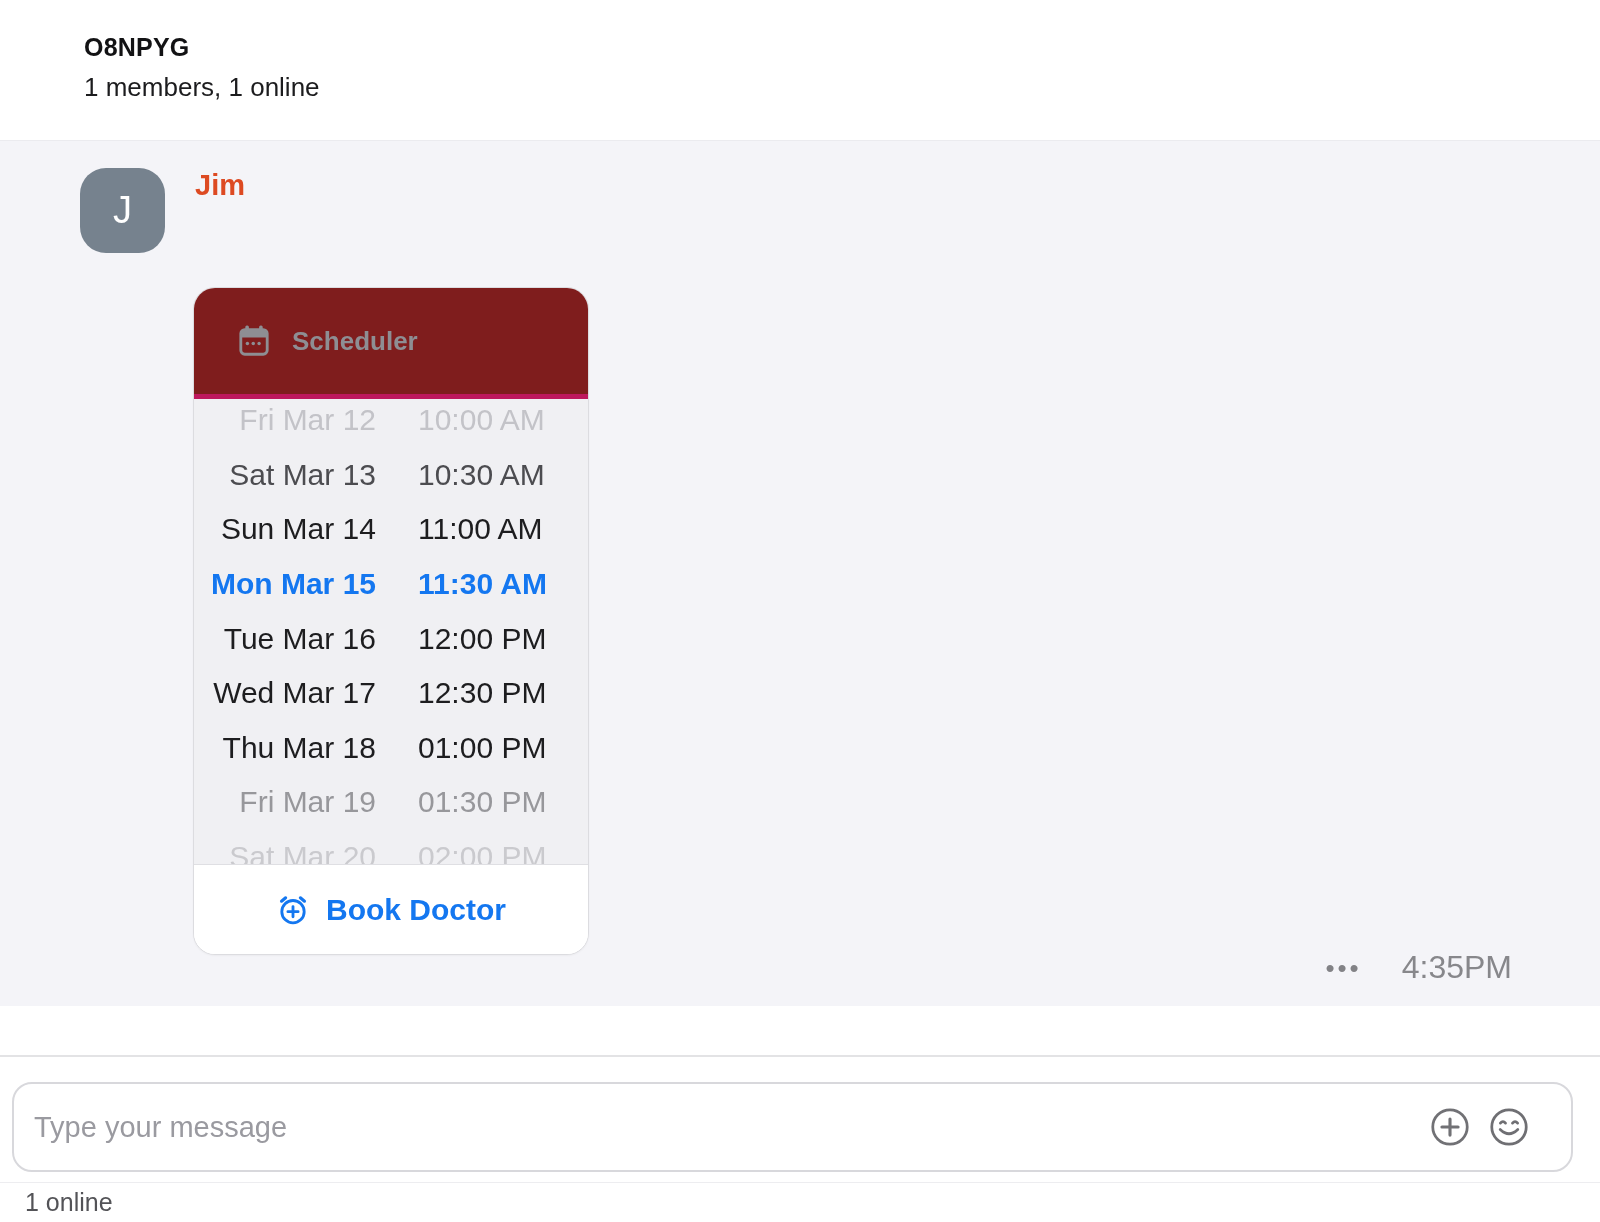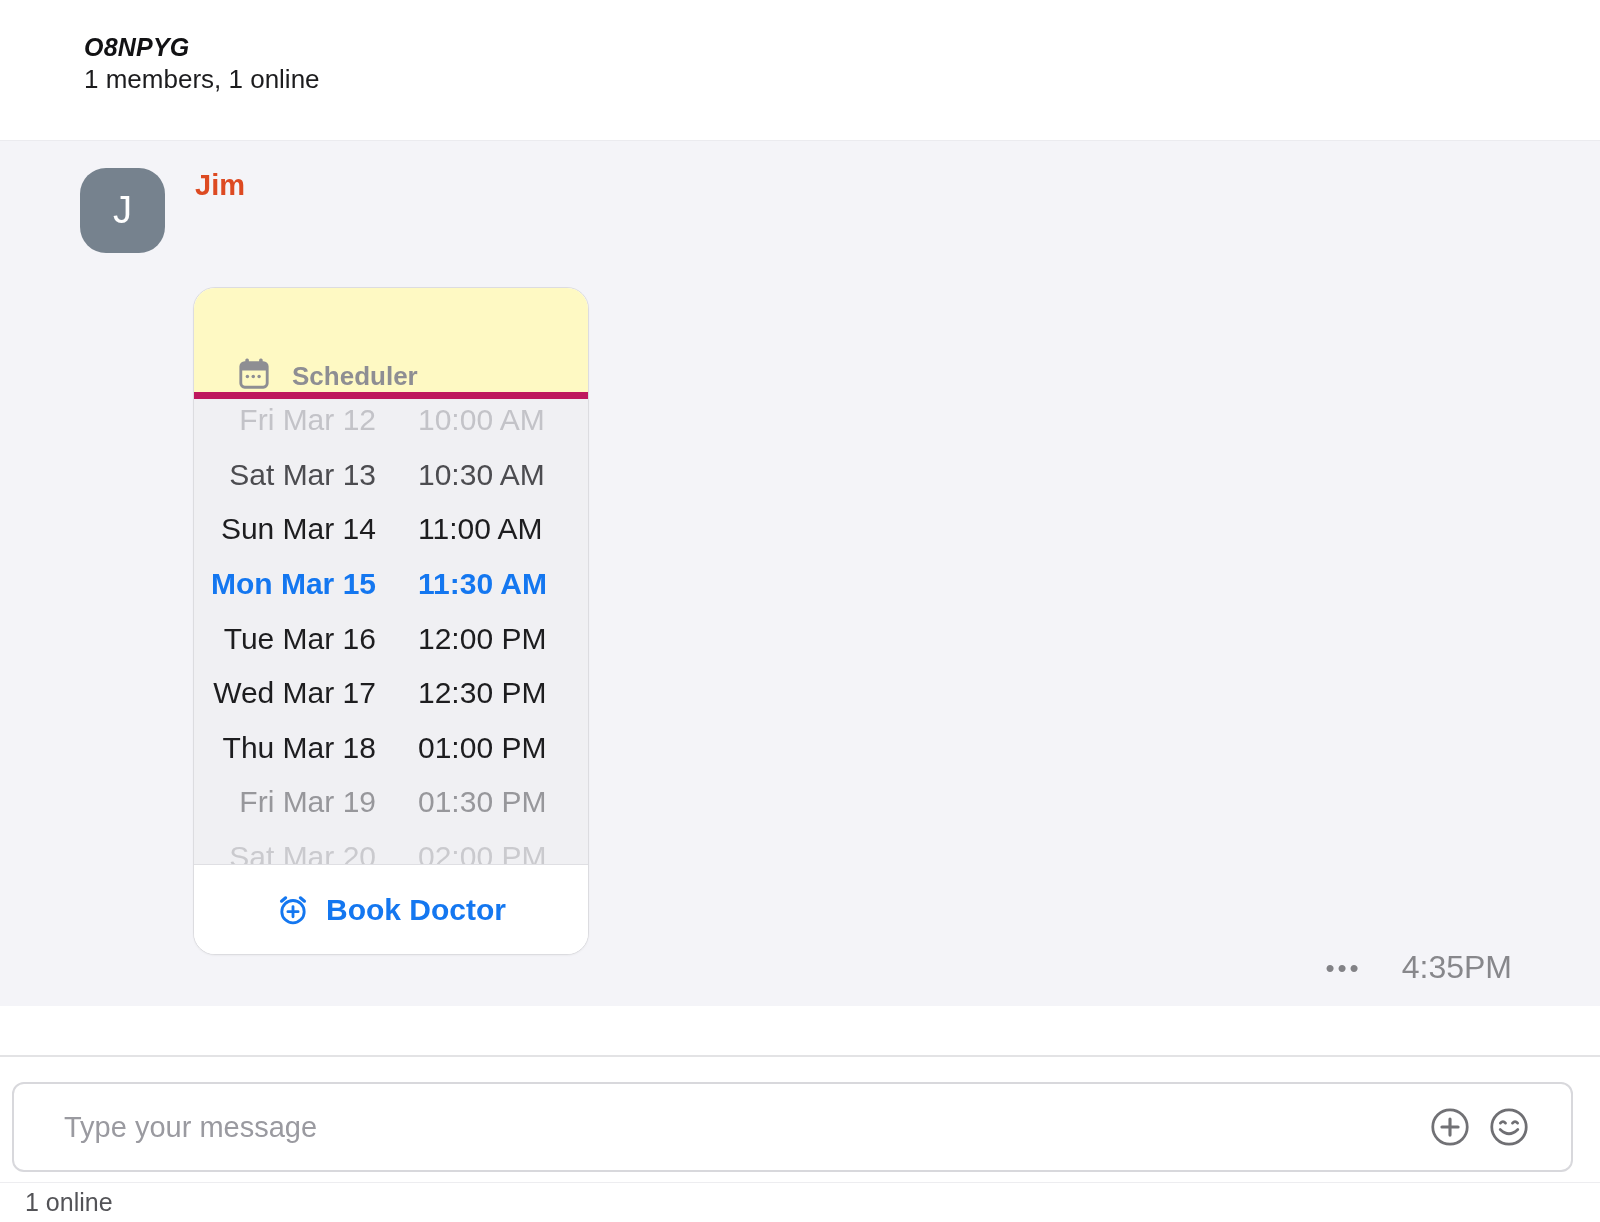--- a/index.html
+++ b/index.html
@@ -26,24 +26,23 @@
     top: 0; left: 0; right: 0;
     height: 140px;
     background: #ffffff;
     padding: 33px 0 0 84px;
   }
   .chat-title {
     font-size: 25px;
     font-weight: bold;
     color: #121214;
     letter-spacing: .2px;
-    font-style: italic;
   }
   .chat-subtitle {
-    margin-top: 2px;
+    margin-top: 10px;
     font-size: 26px;
     color: #1c1c1e;
   }
 
   
   .message-area {
     position: absolute;
     top: 140px; left: 0; right: 0;
     height: 866px;
     background: var(--chat-background);
@@ -84,25 +83,25 @@
     border-radius: 22px;
     overflow: hidden;
     box-shadow: 0 1px 2px rgba(0,0,0,0.04);
     display: flex;
     flex-direction: column;
   }
   .card-header {
     height: 111px;
     flex: 0 0 111px;
     display: flex;
-    align-items: flex-end;
+    align-items: center;
     gap: 20px;
     padding-left: 42px;
-    background: #fef9c3;
-    border-bottom: 7px solid #be185d;
+    background: #7f1d1d;
+    border-bottom: 5px solid #be185d;
   }
   .card-title {
     font-size: 26px;
     font-weight: bold;
     color: var(--muted-gray);
   }
   .slots {
     flex: 1 1 auto;
     background: #f0f0f3;
     overflow: hidden;
@@ -175,24 +174,24 @@
     top: 49px; left: 0; right: 0;
     height: 2px;
     background: #e3e3e5;
   }
   .input-box {
     position: absolute;
     left: 12px; top: 76px;
     width: 1561px; height: 90px;
     background: #ffffff;
     border: 2px solid #d8d8dc;
-    border-radius: 12px;
-    display: flex;
-    align-items: center;
-    padding: 0 40px 0 50px;
+    border-radius: 20px;
+    display: flex;
+    align-items: center;
+    padding: 0 40px 0 20px;
     gap: 15px;
   }
   .message-input {
     flex: 1 1 auto;
     border: none;
     outline: none;
     font-family: "Liberation Sans", "DejaVu Sans", sans-serif;
     font-size: 29px;
     color: #1d1d1f;
     background: transparent;

